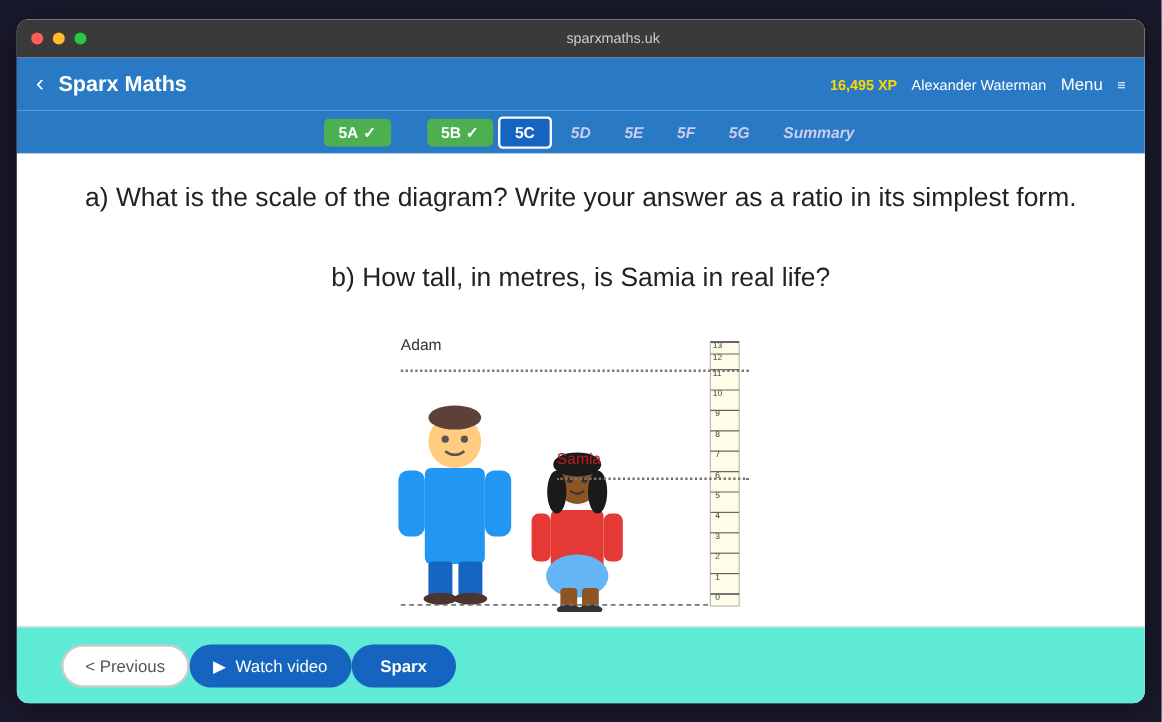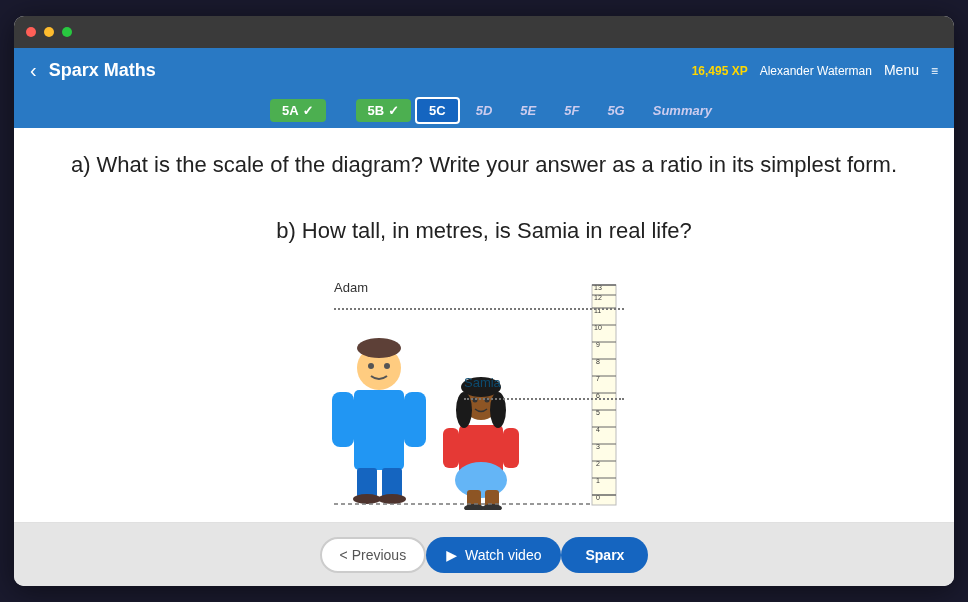--- a/index.html
+++ b/index.html
@@ -128,25 +128,25 @@
       color: #222;
       line-height: 1.5;
       margin-bottom: 16px;
     }
     
     .people-svg {
       display: block;
     }
     .bottom-bar {
       height: 64px;
-      background: #e5e5e5;
-      display: flex;
-      align-items: center;
-      justify-content: center;
-      padding: 0 20px;
+      background: #5eead4;
+      display: flex;
+      align-items: center;
+      justify-content: flex-start;
+      padding: 0 37px;
       border-top: 1px solid #e0e0e0;
       flex-shrink: 0;
     }
     .prev-btn {
       background: white;
       border: 2px solid #ccc;
       border-radius: 20px;
       padding: 8px 18px;
       font-size: 14px;
       cursor: pointer;
@@ -186,20 +186,21 @@
   </style>
 </head>
 <body>
 
 <div class="browser-window">
 
   <div class="browser-bar">
     <div class="browser-dot red"></div>
     <div class="browser-dot yellow"></div>
     <div class="browser-dot green"></div>
+    <div class="browser-url">sparxmaths.uk</div>
   </div>
 
   <div class="nav-bar">
     <span class="nav-back">‹</span>
     <span class="nav-title">Sparx Maths</span>
     <div class="nav-right">
       <span class="xp-badge">16,495 XP</span>
       <span>Alexander Waterman</span>
       <span class="menu-btn">Menu</span>
       <span>≡</span>
@@ -243,21 +244,21 @@
     </div>
 
     <div class="diagram-wrapper">
       <div style="position:relative; display:flex; align-items:flex-end; gap:0;">
 
         <div style="position:relative;margin-top:17px;">
           <span style="position:absolute; top:0px; left:10px; font-size:13px; color:#333; font-weight:500; z-index:2;">Adam</span>
 
           <div style="position:absolute; top:28px; left:10px; width:290px; border-top:2px dotted #777; z-index:1;"></div>
 
-          <span style="position:absolute; top:95px; left:140px; font-size:13px; color:#0c4a6e; font-weight:500; z-index:2;">Samia</span>
+          <span style="position:absolute; top:95px; left:140px; font-size:13px; color:#b91c1c; font-weight:500; z-index:2;">Samia</span>
 
           <div style="position:absolute; top:118px; left:140px; width:160px; border-top:2px dotted #777; z-index:1;"></div>
 
           <svg class="people-svg" width="320" height="230" viewBox="0 0 320 230">
 
             <rect x="30" y="110" width="50" height="80" rx="5" fill="#2196F3"></rect>
 
             <circle cx="55" cy="88" r="22" fill="#FFCC80"></circle>
 
             <ellipse cx="55" cy="68" rx="22" ry="10" fill="#5D4037"></ellipse>

